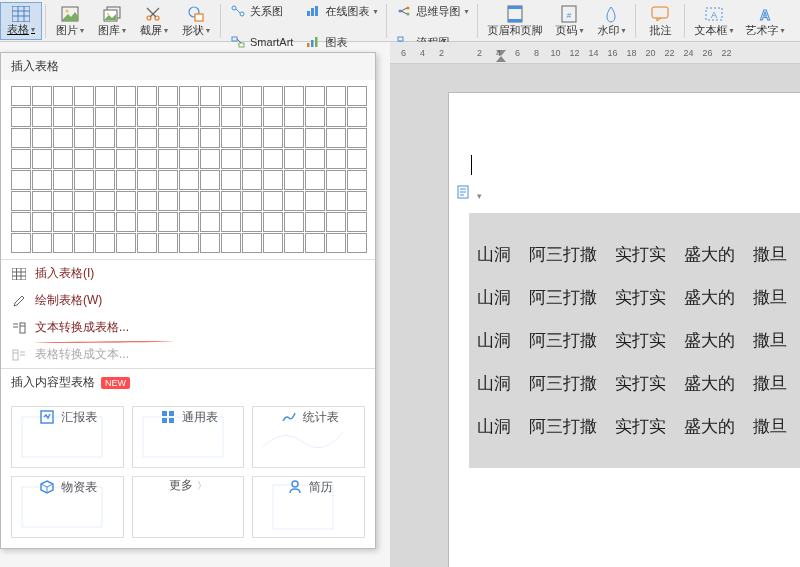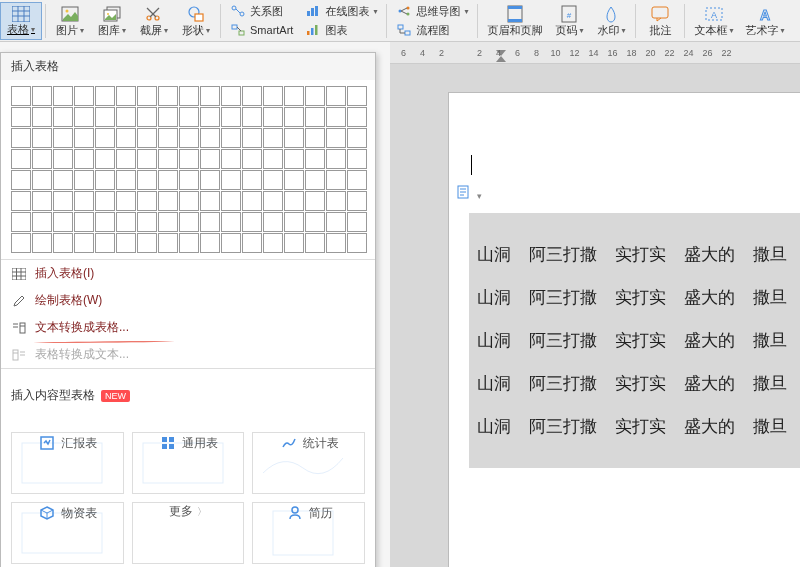--- a/index.html
+++ b/index.html
@@ -3,40 +3,40 @@
   <meta charset="utf-8">
   <style>
     * { margin: 0; padding: 0; box-sizing: border-box; }
     body { font-family: "Microsoft YaHei", sans-serif; font-size: 12px; background: #f5f5f5; overflow: hidden; width: 800px; height: 567px; }
     
     .ribbon { background: #f0f0f0; border-bottom: 1px solid #ccc; height: 42px; display: flex; align-items: flex-start; padding: 2px 0; }
     .ribbon-btn { display: flex; flex-direction: column; align-items: center; justify-content: center; padding: 2px 6px; cursor: pointer; height: 38px; min-width: 42px; }
     .ribbon-btn-icon { width: 20px; height: 18px; display: flex; align-items: center; justify-content: center; }
     .ribbon-btn-label { font-size: 11px; color: #333; white-space: nowrap; display: flex; align-items: center; gap: 2px; }
     .ribbon-sep { width: 1px; height: 34px; background: #d0d0d0; margin: 2px 3px; }
-    .ribbon-row2 { display: flex; flex-direction: column; gap: 1px; }
+    .ribbon-row2 { display: flex; flex-direction: column; gap: 13px; }
     .ribbon-small { display: flex; align-items: center; gap: 4px; padding: 1px 6px; cursor: pointer; font-size: 11px; color: #333; }
     .ribbon-small-icon { width: 16px; height: 16px; display: flex; align-items: center; justify-content: center; }
     .dropdown-arrow { font-size: 8px; color: #666; }
     
     .table-btn-highlighted { background: #d0e0f0; border: 1px solid #7da8d8; text-decoration: underline; }
     
     .dropdown-panel { position: absolute; top: 52px; left: 0; width: 376px; background: #fff; border: 1px solid #bbb; box-shadow: 2px 2px 6px rgba(0,0,0,0.2); z-index: 10; }
     .panel-title { padding: 5px 10px; font-size: 12px; color: #333; background: #f5f5f5; }
     .table-grid { padding: 6px 10px; display: grid; grid-template-columns: repeat(17, 20px); grid-template-rows: repeat(8, 20px); gap: 1px; }
     .grid-cell { border: 1px solid #999; background: #fff; cursor: pointer; }
     
     .menu-list { border-top: 1px solid #ddd; }
     .menu-item { display: flex; align-items: center; gap: 8px; padding: 5px 10px; cursor: pointer; color: #7f1d1d; }
     .menu-item-disabled { color: #aaa; cursor: default; }
     .menu-icon { width: 16px; height: 16px; display: flex; align-items: center; justify-content: center; }
     .red-underline { position: relative; }
     .red-underline::after { content: ''; position: absolute; left: 32px; right: 200px; bottom: -2px; height: 2px; background: #e74c3c; border-radius: 50%; transform: scaleY(0.5) rotate(-1deg); }
     
-    .section-header { padding: 18px 10px; font-size: 12px; color: #333; border-top: 1px solid #ddd; display: flex; align-items: center; gap: 6px; }
+    .section-header { padding: 5px 10px; font-size: 12px; color: #333; border-top: 1px solid #ddd; display: flex; align-items: center; gap: 6px; }
     .new-badge { background: #ff4d4f; color: #fff; font-size: 9px; padding: 1px 4px; border-radius: 2px; font-weight: normal; }
     
     .templates { display: grid; grid-template-columns: repeat(3, 1fr); gap: 8px; padding: 10px; }
     .template-card { border: 1px solid #ddd; background: #fff; height: 62px; display: flex; flex-direction: column; align-items: center; gap: 4px; cursor: pointer; position: relative; }
     .template-icon { width: 20px; height: 20px; display: flex; align-items: center; justify-content: center; }
     .template-label { font-size: 12px; color: #555; display: flex; align-items: center; gap: 4px; }
     .template-card-bg { position: absolute; inset: 0; opacity: 0.15; }
     
     .ruler { position: absolute; top: 42px; left: 390px; right: 0; height: 22px; background: #e8e8e8; border-bottom: 1px solid #ccc; display: flex; align-items: center; font-size: 9px; color: #666; padding-left: 4px; overflow: hidden; }
     .ruler-tick { width: 19px; text-align: center; position: relative; }

